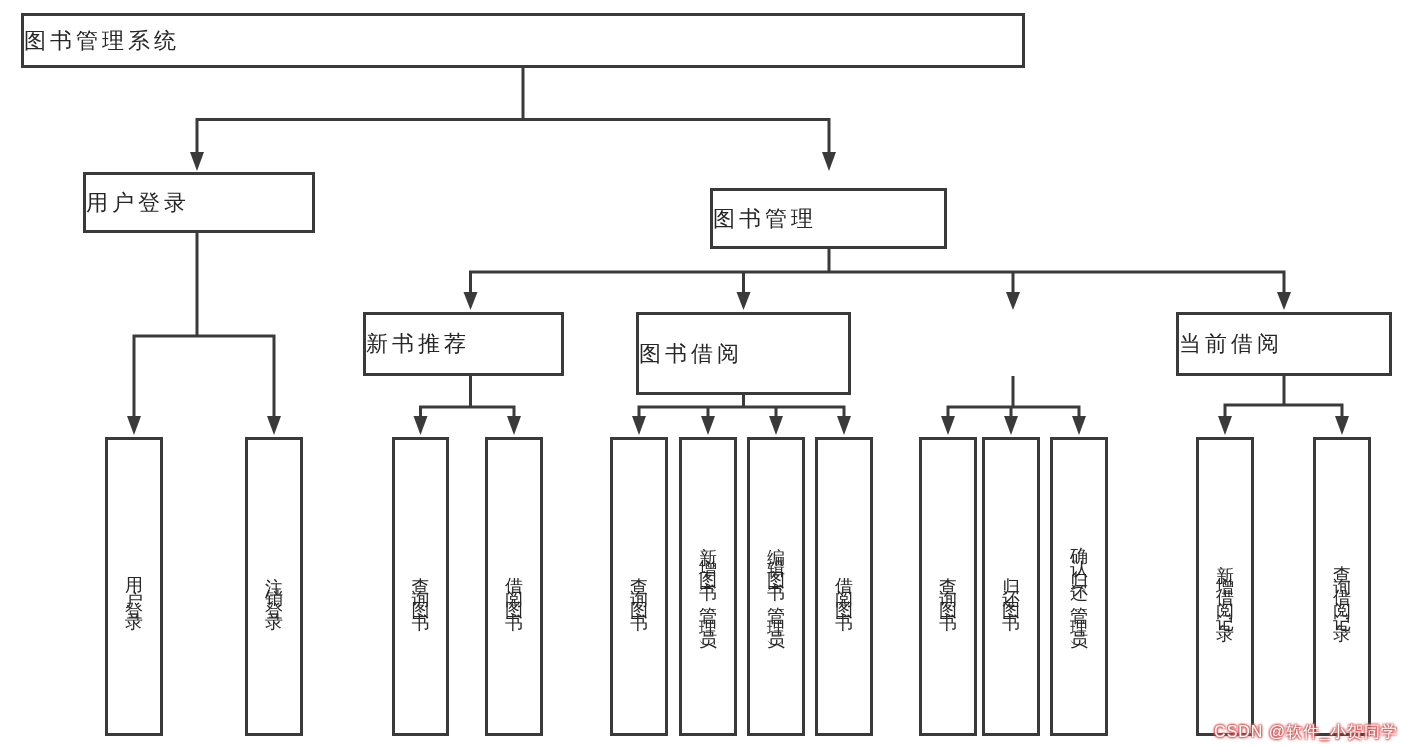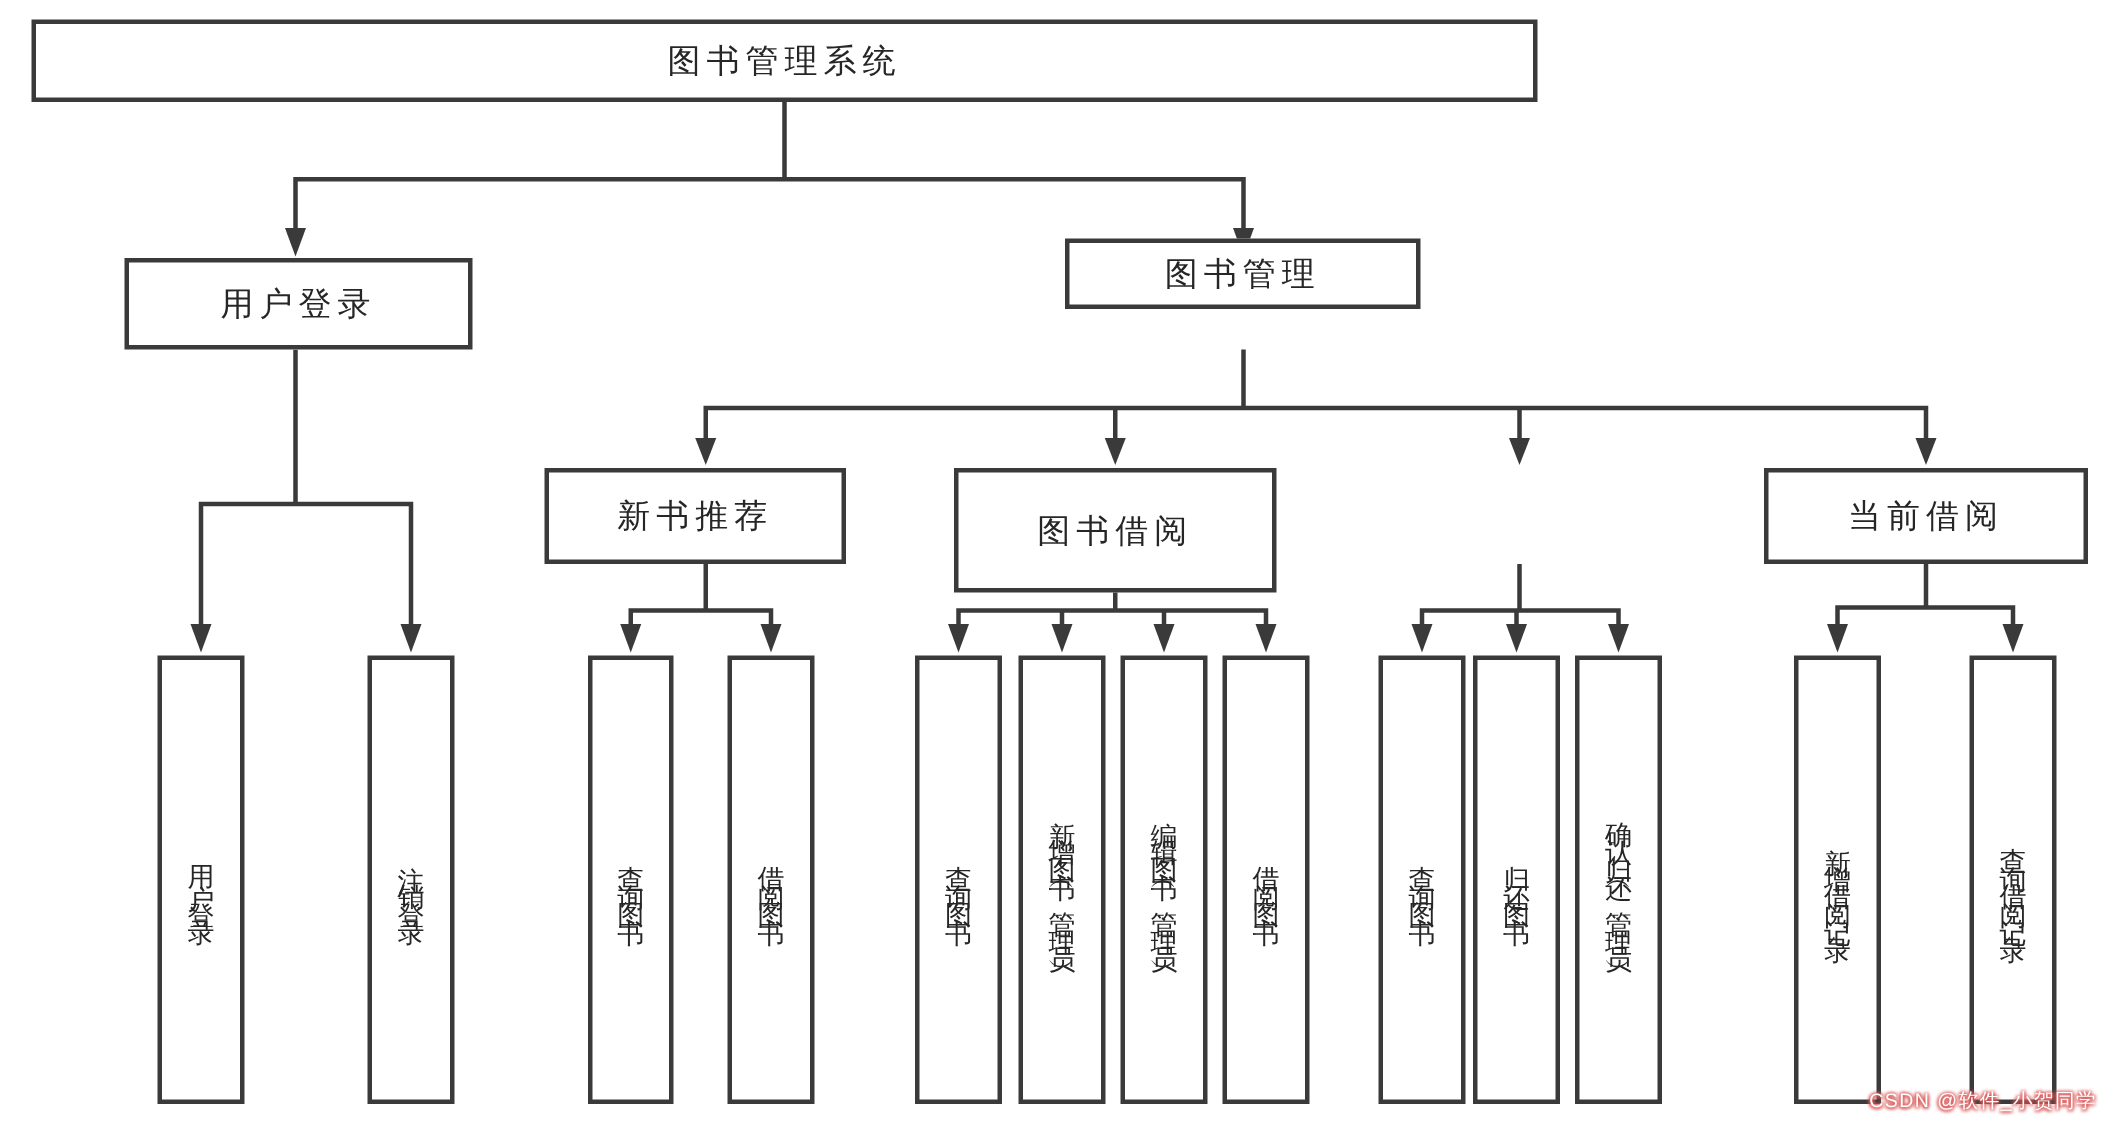--- a/index.html
+++ b/index.html
@@ -7,37 +7,37 @@
     position:relative;
     width:1405px;height:747px;
     background:#ffffff;
     font-family:"Liberation Sans","DejaVu Sans",sans-serif;
     overflow:hidden;
   }
   .connectors{position:absolute;left:0;top:0;width:1405px;height:747px;}
   .hbox{
     position:absolute;box-sizing:border-box;
     border:3px solid #3a3a3a;background:#ffffff;
-    display:flex;align-items:center;justify-content:center;
+    display:flex;align-items:center;
     font-size:22px;color:#262626;letter-spacing:4px;
     white-space:nowrap;
   }
   .vbox{
     position:absolute;top:437px;height:299px;box-sizing:border-box;
     border:3px solid #3a3a3a;background:#ffffff;
     display:flex;align-items:center;justify-content:center;
   }
   .vtext{
     writing-mode:vertical-rl;text-orientation:mixed;
     font-size:18px;letter-spacing:12px;color:#262626;
     white-space:nowrap;line-height:1;
   }
   .watermark{
     position:absolute;right:7px;bottom:4px;
-    font-size:13px;letter-spacing:1px;
+    font-size:16px;letter-spacing:1px;
     color:#ffffff;
     text-shadow:1px 1px 2px #d95757,-1px -1px 2px #d95757,1px -1px 2px #d95757,-1px 1px 2px #d95757;
     white-space:nowrap;
   }
 </style>
 </head>
 <body>
 
 <div class="stage">
 
@@ -84,21 +84,21 @@
     </g>
   </svg>
 
   <div class="hbox" style="left:21px;top:13px;width:1004px;height:55px">
     <span>图书管理系统</span>
   </div>
 
   <div class="hbox" style="left:83px;top:172px;width:232px;height:61px">
     <span>用户登录</span>
   </div>
-  <div class="hbox" style="left:710px;top:159px;width:237px;height:47px">
+  <div class="hbox" style="left:710px;top:188px;width:237px;height:61px">
     <span>图书管理</span>
   </div>
 
   <div class="hbox" style="left:363px;top:312px;width:201px;height:64px">
     <span>新书推荐</span>
   </div>
   <div class="hbox" style="left:636px;top:312px;width:215px;height:83px">
     <span>图书借阅</span>
   </div>
   <div class="hbox" style="left:1176px;top:312px;width:216px;height:64px">

